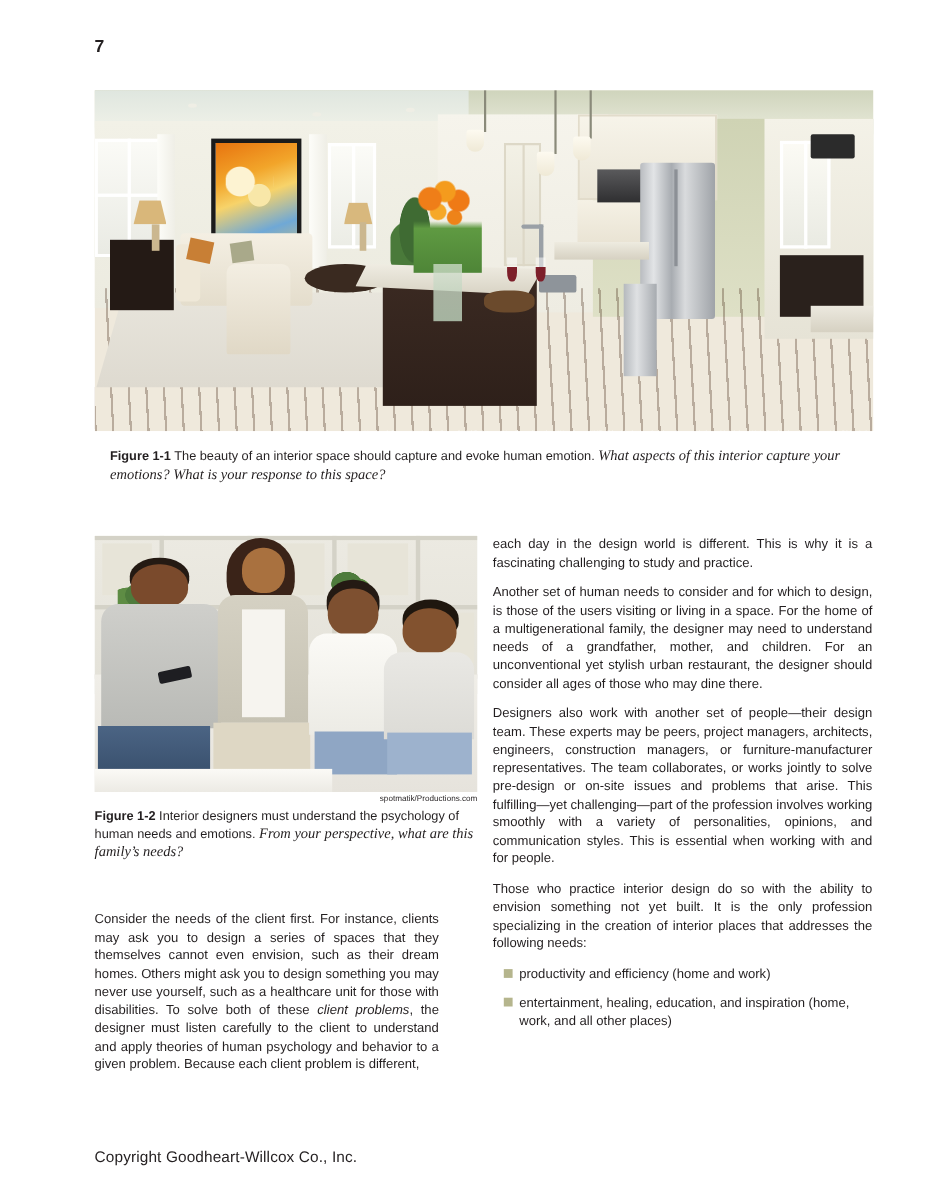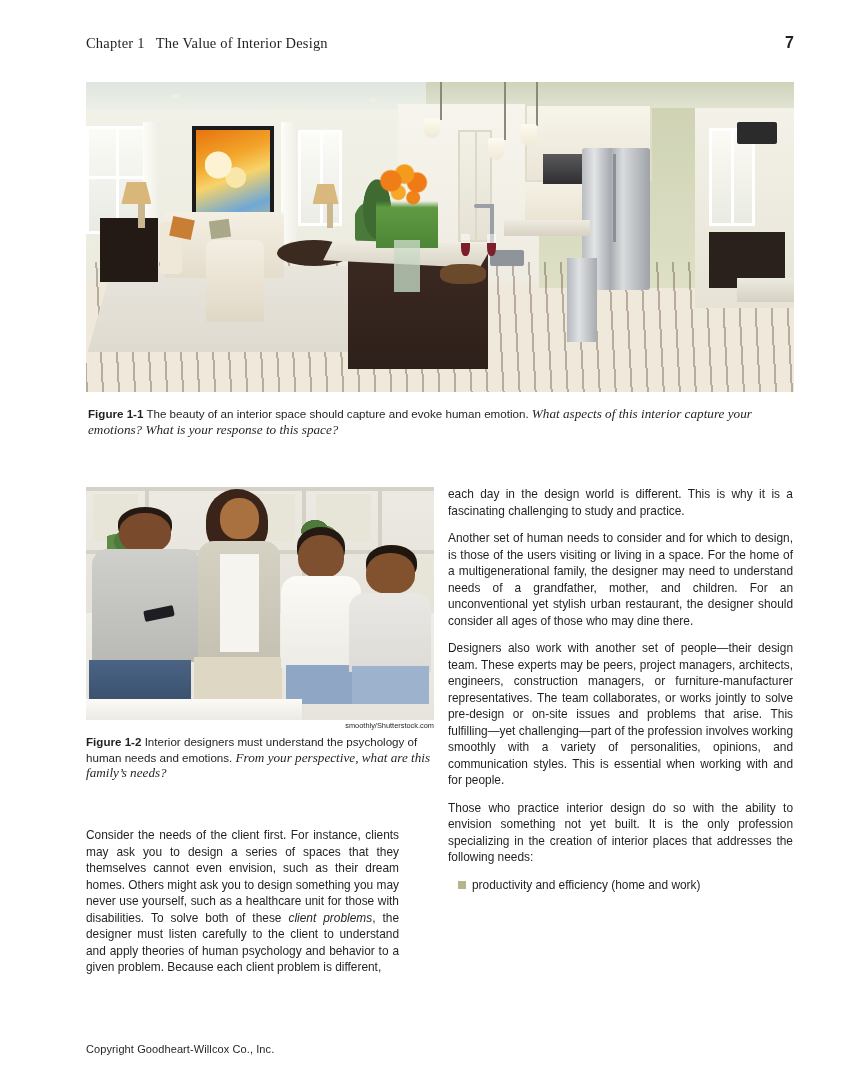--- a/index.html
+++ b/index.html
@@ -81,21 +81,21 @@
   .caption .figlabel {
     font-weight: bold;
   }
   .caption .question {
     font-family: "Liberation Serif", serif;
     font-style: italic;
     font-size: 13.2px;
   }
   .fig1-caption {
     position: absolute;
-    left: 88px;
+    left: 100px;
     top: 406px;
     width: 708px;
   }
 
   
   .fig2 {
     position: absolute;
     left: 86px;
     top: 487px;
     width: 348px;
@@ -166,21 +166,21 @@
     width: 8px;
     height: 8px;
     background: #b5b58d;
   }
 
   
   .footer {
     position: absolute;
     left: 86px;
     top: 1043px;
-    font-size: 11px;
+    font-size: 14px;
     color: #231f20;
     letter-spacing: .1px;
   }
 
   
 
   
   .kitchen { position:absolute; inset:0; background:#efe9dc; }
   .k-ceiling { position:absolute; left:0; top:0; width:100%; height:40px;
     background:linear-gradient(180deg,#cfd4bc 0%,#dfe2cf 60%,#e9eadb 100%); }
@@ -348,21 +348,20 @@
   .boy2 .p-body{left:2%;top:30%;width:94%;height:50%;
     background:linear-gradient(180deg,#e9e8e4,#dcdbd6);}
   .boy2 .jeans{position:absolute;left:6%;bottom:0;width:88%;height:24%;background:#9db2cd;}
 </style>
 </head>
 <body>
 
 <div class="page">
 
   <div class="runhead">
-    <span class="runhead-title">Chapter 1   The Value of Interior Design</span>
     <span class="runhead-pageno">7</span>
   </div>
 
   <div class="fig1">
     <div class="kitchen photo">
       <div class="k-ceiling"></div>
       <div class="k-ceiling2"></div>
       <div class="k-wall-l"></div>
       <div class="k-wall-m"></div>
       <div class="k-wall-r"></div>
@@ -464,35 +463,36 @@
       </div>
       <div class="person boy2">
         <div class="p-hair"></div>
         <div class="p-head"></div>
         <div class="p-body"></div>
         <div class="jeans"></div>
       </div>
       <div class="f-table"></div>
     </div>
   </div>
-  <div class="fig2-credit">smoothly/Shutterstock.com</div>
+  <div class="fig2-credit">spotmatik/Productions.com</div>
 
   <div class="fig2-caption caption">
     <span class="figlabel">Figure 1-2</span><span> Interior designers must understand the psychology of human needs and emotions. </span><span class="question">From your perspective, what are this family’s needs?</span>
   </div>
 
   <div class="col col-left">
     <p><span>Consider the needs of the client first. For instance, clients may ask you to design a series of spaces that they themselves cannot even envision, such as their dream homes. Others might ask you to design something you may never use yourself, such as a healthcare unit for those with disabilities. To solve both of these </span><i>client problems</i><span>, the designer must listen carefully to the client to understand and apply theories of human psychology and behavior to a given problem. Because each client problem is different,</span></p>
   </div>
 
   <div class="col col-right">
     <p>each day in the design world is different. This is why it is a fascinating challenging to study and practice.</p>
     <p>Another set of human needs to consider and for which to design, is those of the users visiting or living in a space. For the home of a multigenerational family, the designer may need to understand needs of a grandfather, mother, and children. For an unconventional yet stylish urban restaurant, the designer should consider all ages of those who may dine there.</p>
     <p><span>Designers also work with another set of people—their design team. These experts may be peers, project managers, architects, engineers, construction managers, or furniture-manufacturer representatives. The team </span><b>collaborates,</b><span> or works jointly to solve pre-design or on-site issues and problems that arise. This fulfilling—yet challenging—part of the profession involves working smoothly with a variety of personalities, opinions, and communication styles. This is essential when working with and for people.</span></p>
     <p>Those who practice interior design do so with the ability to envision something not yet built. It is the only profession specializing in the creation of interior places that addresses the following needs:</p>
     <ul class="needs">
       <li><span class="sq"></span><span>productivity and efficiency (home and work)</span></li>
+      <li><span class="sq"></span><span>entertainment, healing, education, and inspiration (home, work, and all other places)</span></li>
     </ul>
   </div>
 
   <div class="footer">Copyright Goodheart-Willcox Co., Inc.</div>
 
 </div>
 
 </body></html>

